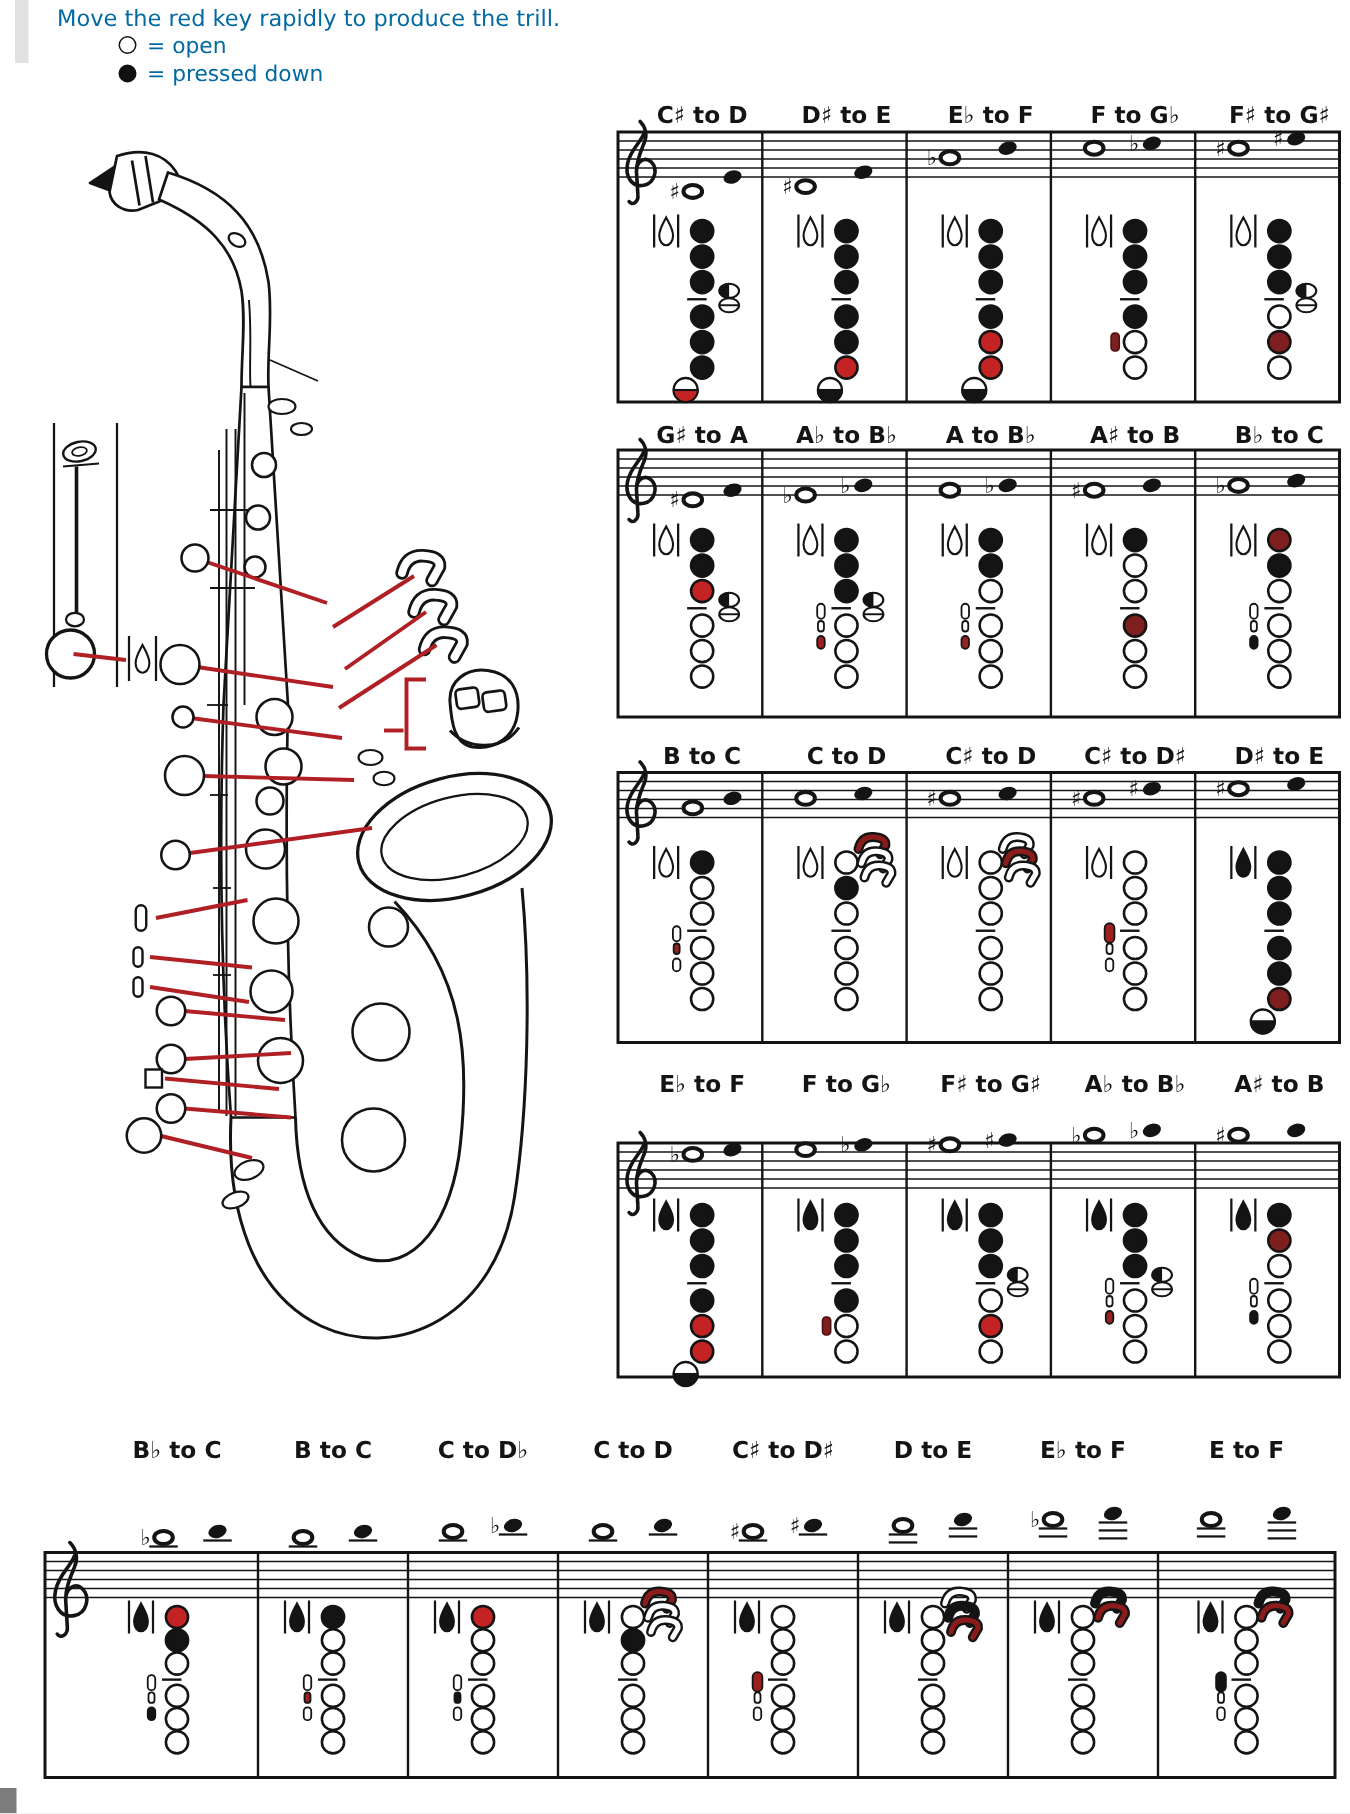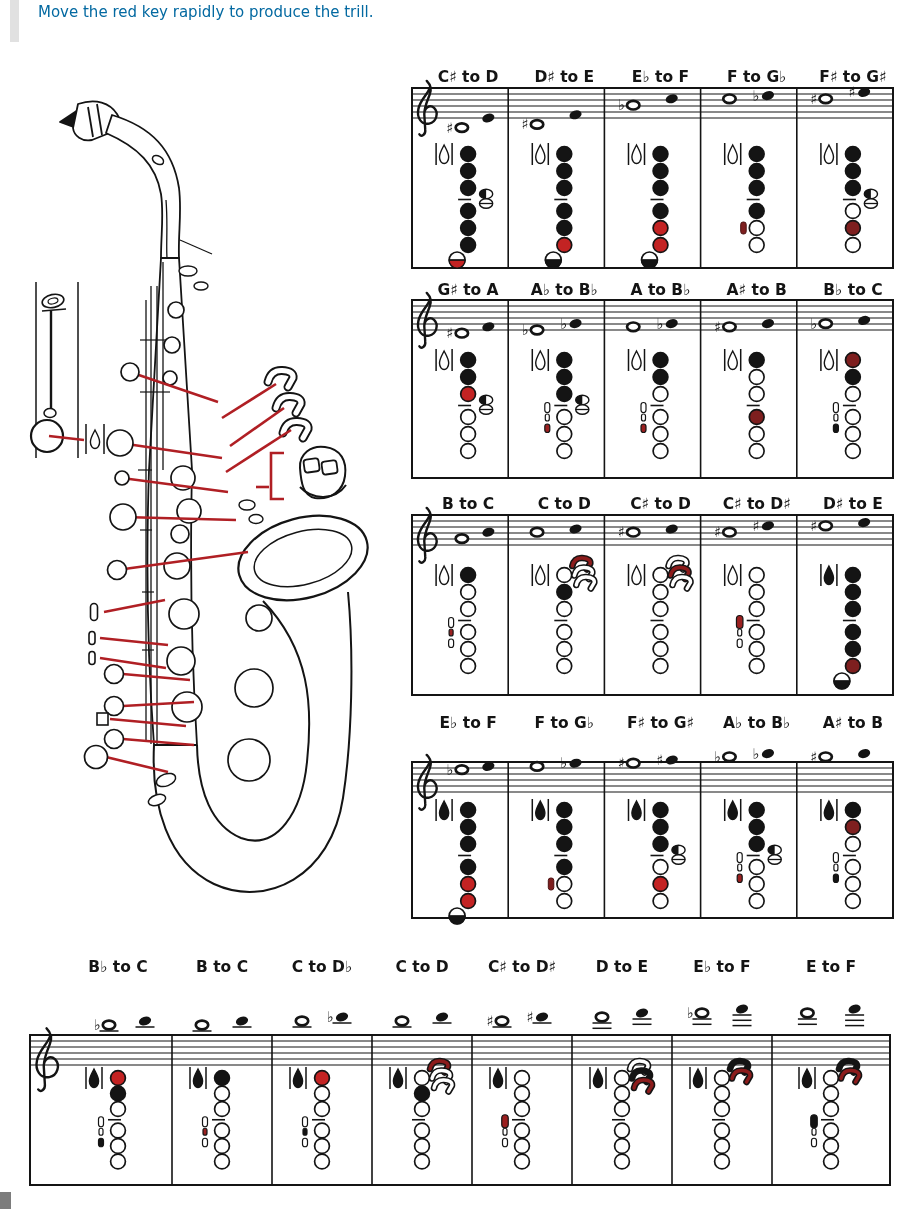--- a/index.html
+++ b/index.html
@@ -11,20 +11,28 @@
   .dot{display:inline-block;width:10px;height:10px;border-radius:50%;border:1.8px solid #111;
        vertical-align:-1px;margin-right:7px;background:#fff;}
   .dot.filled{background:#111;}
   #fig{position:absolute;left:0;top:0;}
 </style>
 </head>
 <body>
 
 <div class="page">
   <div class="instruction">Move the red key rapidly to produce the trill.</div>
+  <div class="legend">
+    <div class="legend-row">
+      <span class="dot"></span><span>= open</span>
+    </div>
+    <div class="legend-row">
+      <span class="dot filled"></span><span>= pressed down</span>
+    </div>
+  </div>
   <svg id="fig" width="900" height="1209" viewBox="0 0 900 1209">
       <g>
         <path d="M60,122 L84,106 L87,132 Z" fill="#141414" stroke="#141414" stroke-width="1.8" stroke-linejoin="round"></path>
         <path d="M78,104 C96,98 110,103 117,114 C121,120 120,128 112,132 L92,140 C82,142 74,136 73,128 Z" fill="#fff" stroke="#141414" stroke-width="1.8" stroke-linejoin="round"></path>
         <path d="M88,107 L93,137" fill="none" stroke="#141414" stroke-width="1.8" stroke-linejoin="round"></path>
         <path d="M97,104 L102,135" fill="none" stroke="#141414" stroke-width="1.8" stroke-linejoin="round"></path>
         <path d="M112,115 C152,127 173,150 179,188 C182,212 178,234 179,258 L161,258 C161,234 164,214 161,194 C156,165 138,147 106,133 Z" fill="#fff" stroke="#141414" stroke-width="1.8" stroke-linejoin="round"></path>
         <path d="M166,200 C168,226 166,242 167,258" fill="none" stroke="#141414" stroke-width="1.3" stroke-linejoin="round"></path>
         <ellipse cx="158" cy="160" rx="6" ry="4" fill="#fff" stroke="#141414" stroke-width="1.5" transform="rotate(30 158 160)"></ellipse>
         <path d="M161,258 L149,470 C146,560 147,650 154,745 L197,745 C191,650 190,560 192,470 L179,258 Z" fill="#fff" stroke="#141414" stroke-width="1.8" stroke-linejoin="round"></path>

